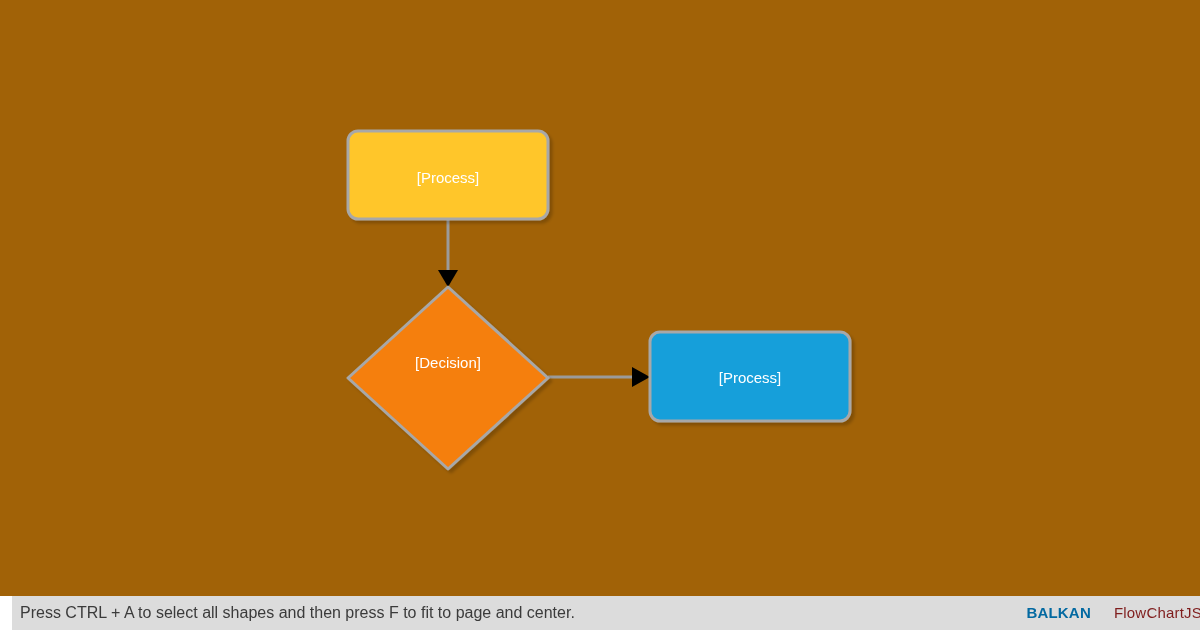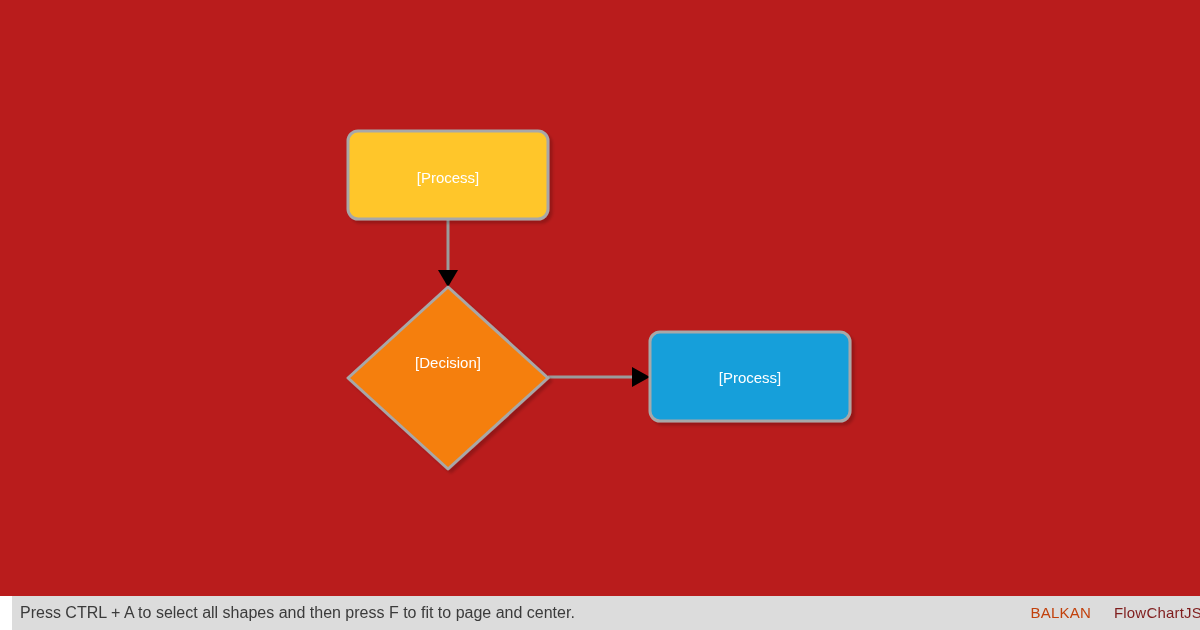--- a/index.html
+++ b/index.html
@@ -22,21 +22,21 @@
     background: #ffffff;
   }
 
   
   #canvas {
     position: absolute;
     left: 0;
     top: 0;
     width: 1200px;
     height: 596px;
-    background: #b91c1c;
+    background: #a16207;
     overflow: hidden;
   }
 
   #canvas-svg {
     position: absolute;
     left: 0;
     top: 0;
     width: 1200px;
     height: 596px;
     display: block;
@@ -98,22 +98,22 @@
     position: absolute;
     right: 10px;
     top: 0;
     height: 34px;
     line-height: 34px;
     font-family: "Liberation Sans", sans-serif;
     font-size: 15px;
     white-space: nowrap;
   }
   #brand-balkan {
-    color: #c2410c;
-    font-weight: normal;
+    color: #0369a1;
+    font-weight: bold;
     letter-spacing: 0.2px;
   }
   #brand-product {
     color: #7f1d1d;
     margin-left: 23px;
     letter-spacing: 0.2px;
   }
 </style>
 </head>
 <body>

